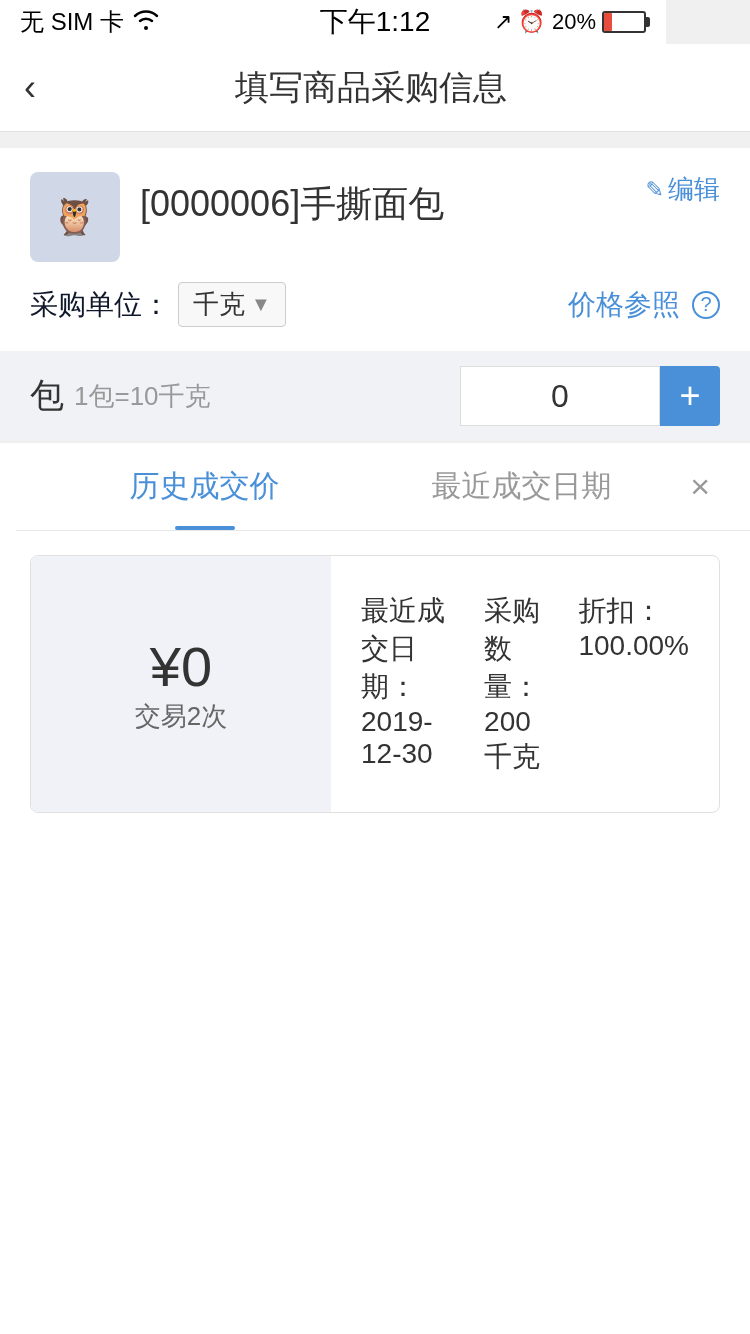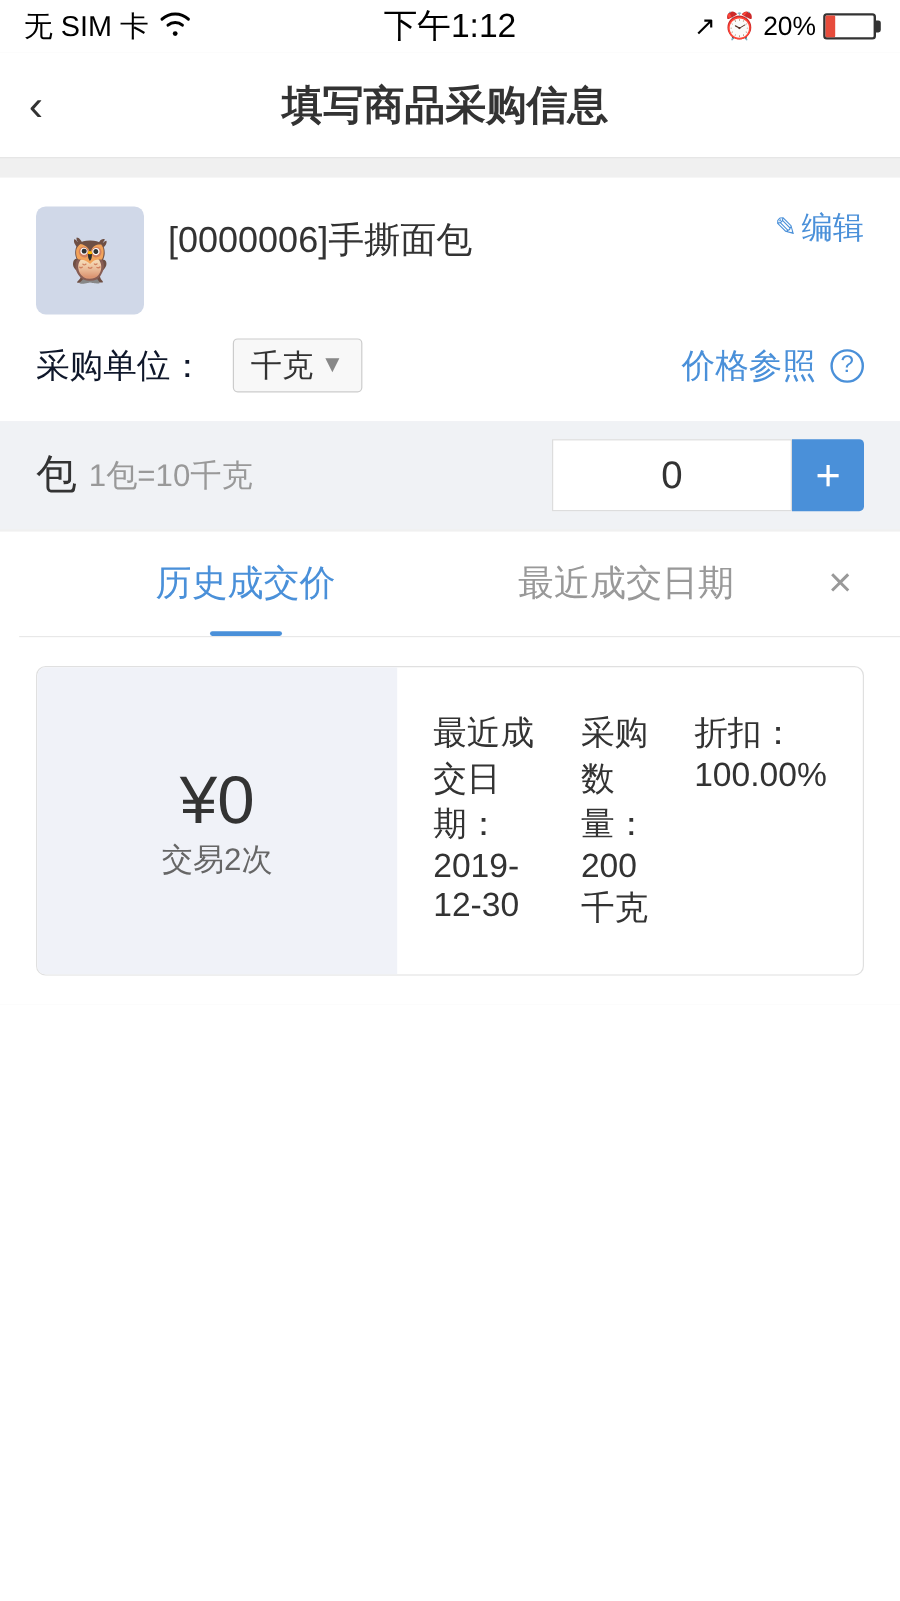--- a/index.html
+++ b/index.html
@@ -7,21 +7,21 @@
     body {
       width: 750px;
       min-height: 1334px;
       font-family: -apple-system, "PingFang SC", "Helvetica Neue", Arial, sans-serif;
       background: #f0f0f0;
       overflow-x: hidden;
     }
 
     
     .status-bar {
-      width: 750px;
+      width: 666px;
       height: 44px;
       background: #fff;
       display: flex;
       align-items: center;
       justify-content: space-between;
       padding: 0 20px;
       font-size: 26px;
       color: #000;
     }
     .status-left {
@@ -81,21 +81,21 @@
     .nav-back {
       font-size: 36px;
       color: #333;
       cursor: pointer;
       margin-right: 20px;
     }
     .nav-title {
       flex: 1;
       text-align: center;
       font-size: 34px;
-      font-weight: 700;
+      font-weight: 400;
       color: #333;
       margin-right: 40px;
     }
 
     
     .product-card {
       background: #fff;
       margin-top: 16px;
       padding: 24px 30px;
     }
@@ -118,21 +118,21 @@
       display: flex;
       align-items: center;
       justify-content: center;
       flex-shrink: 0;
     }
     .product-image-icon {
       font-size: 36px;
       color: #6a7fb5;
     }
     .product-name {
-      font-size: 30px;
+      font-size: 36px;
       color: #333;
       font-weight: 500;
       margin-top: 8px;
     }
     .edit-btn {
       color: #4a90d9;
       font-size: 26px;
       display: flex;
       align-items: center;
       gap: 4px;
@@ -153,21 +153,20 @@
       display: inline-flex;
       align-items: center;
       border: 1px solid #ccc;
       border-radius: 4px;
       padding: 4px 14px;
       font-size: 26px;
       color: #333;
       background: #f8f8f8;
       gap: 6px;
       cursor: pointer;
-      margin-left: 16px;
     }
     .unit-select .arrow {
       font-size: 20px;
       color: #888;
     }
     .price-ref {
       display: flex;
       align-items: center;
       gap: 12px;
       color: #4a90d9;

